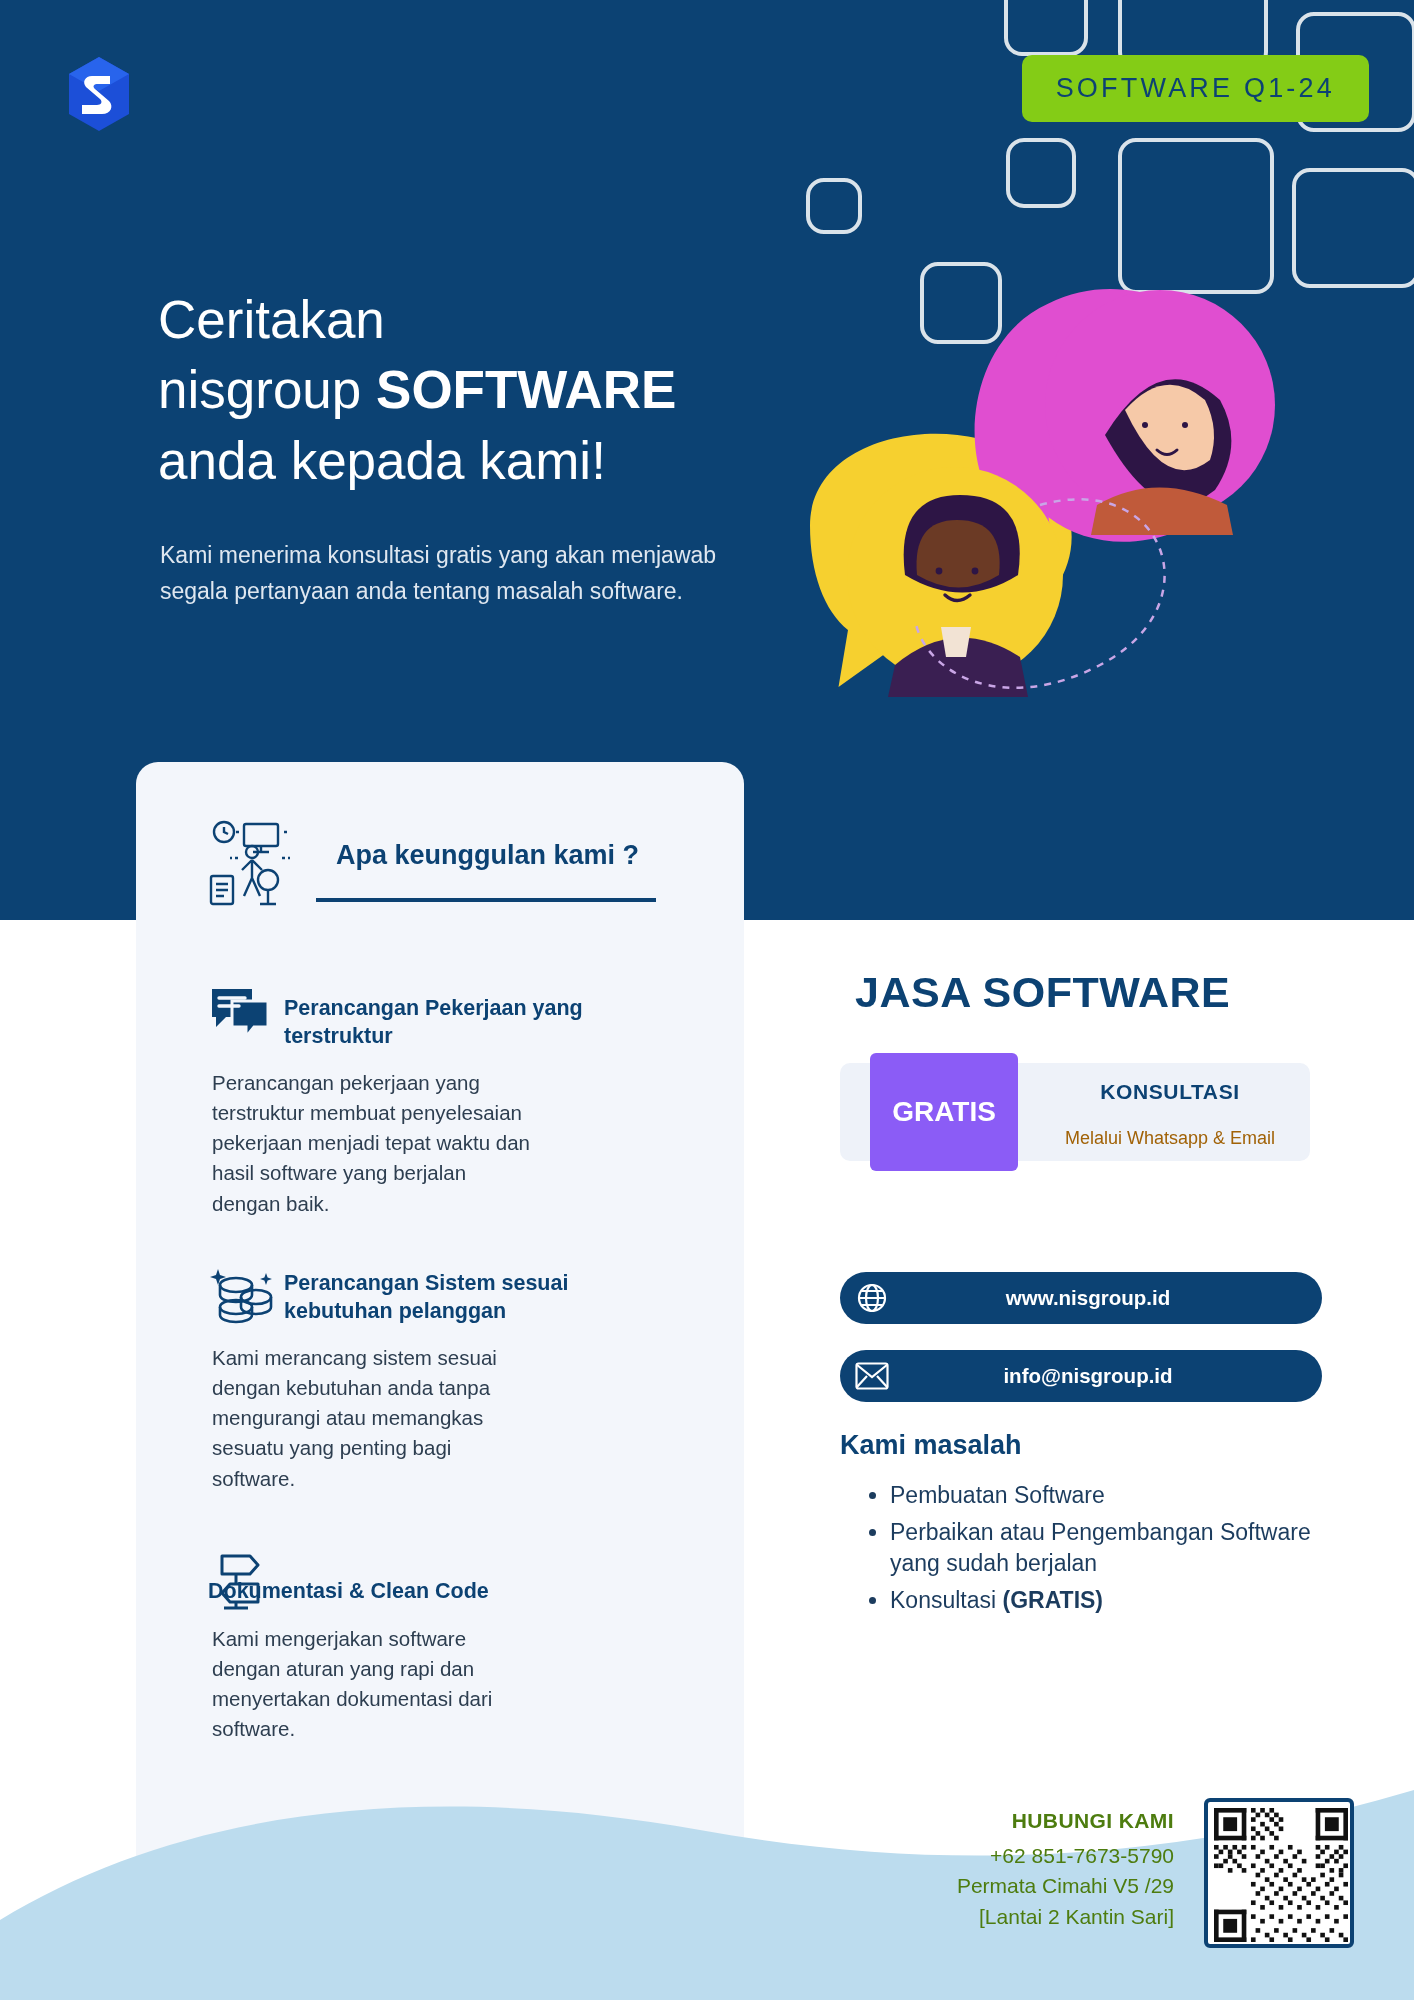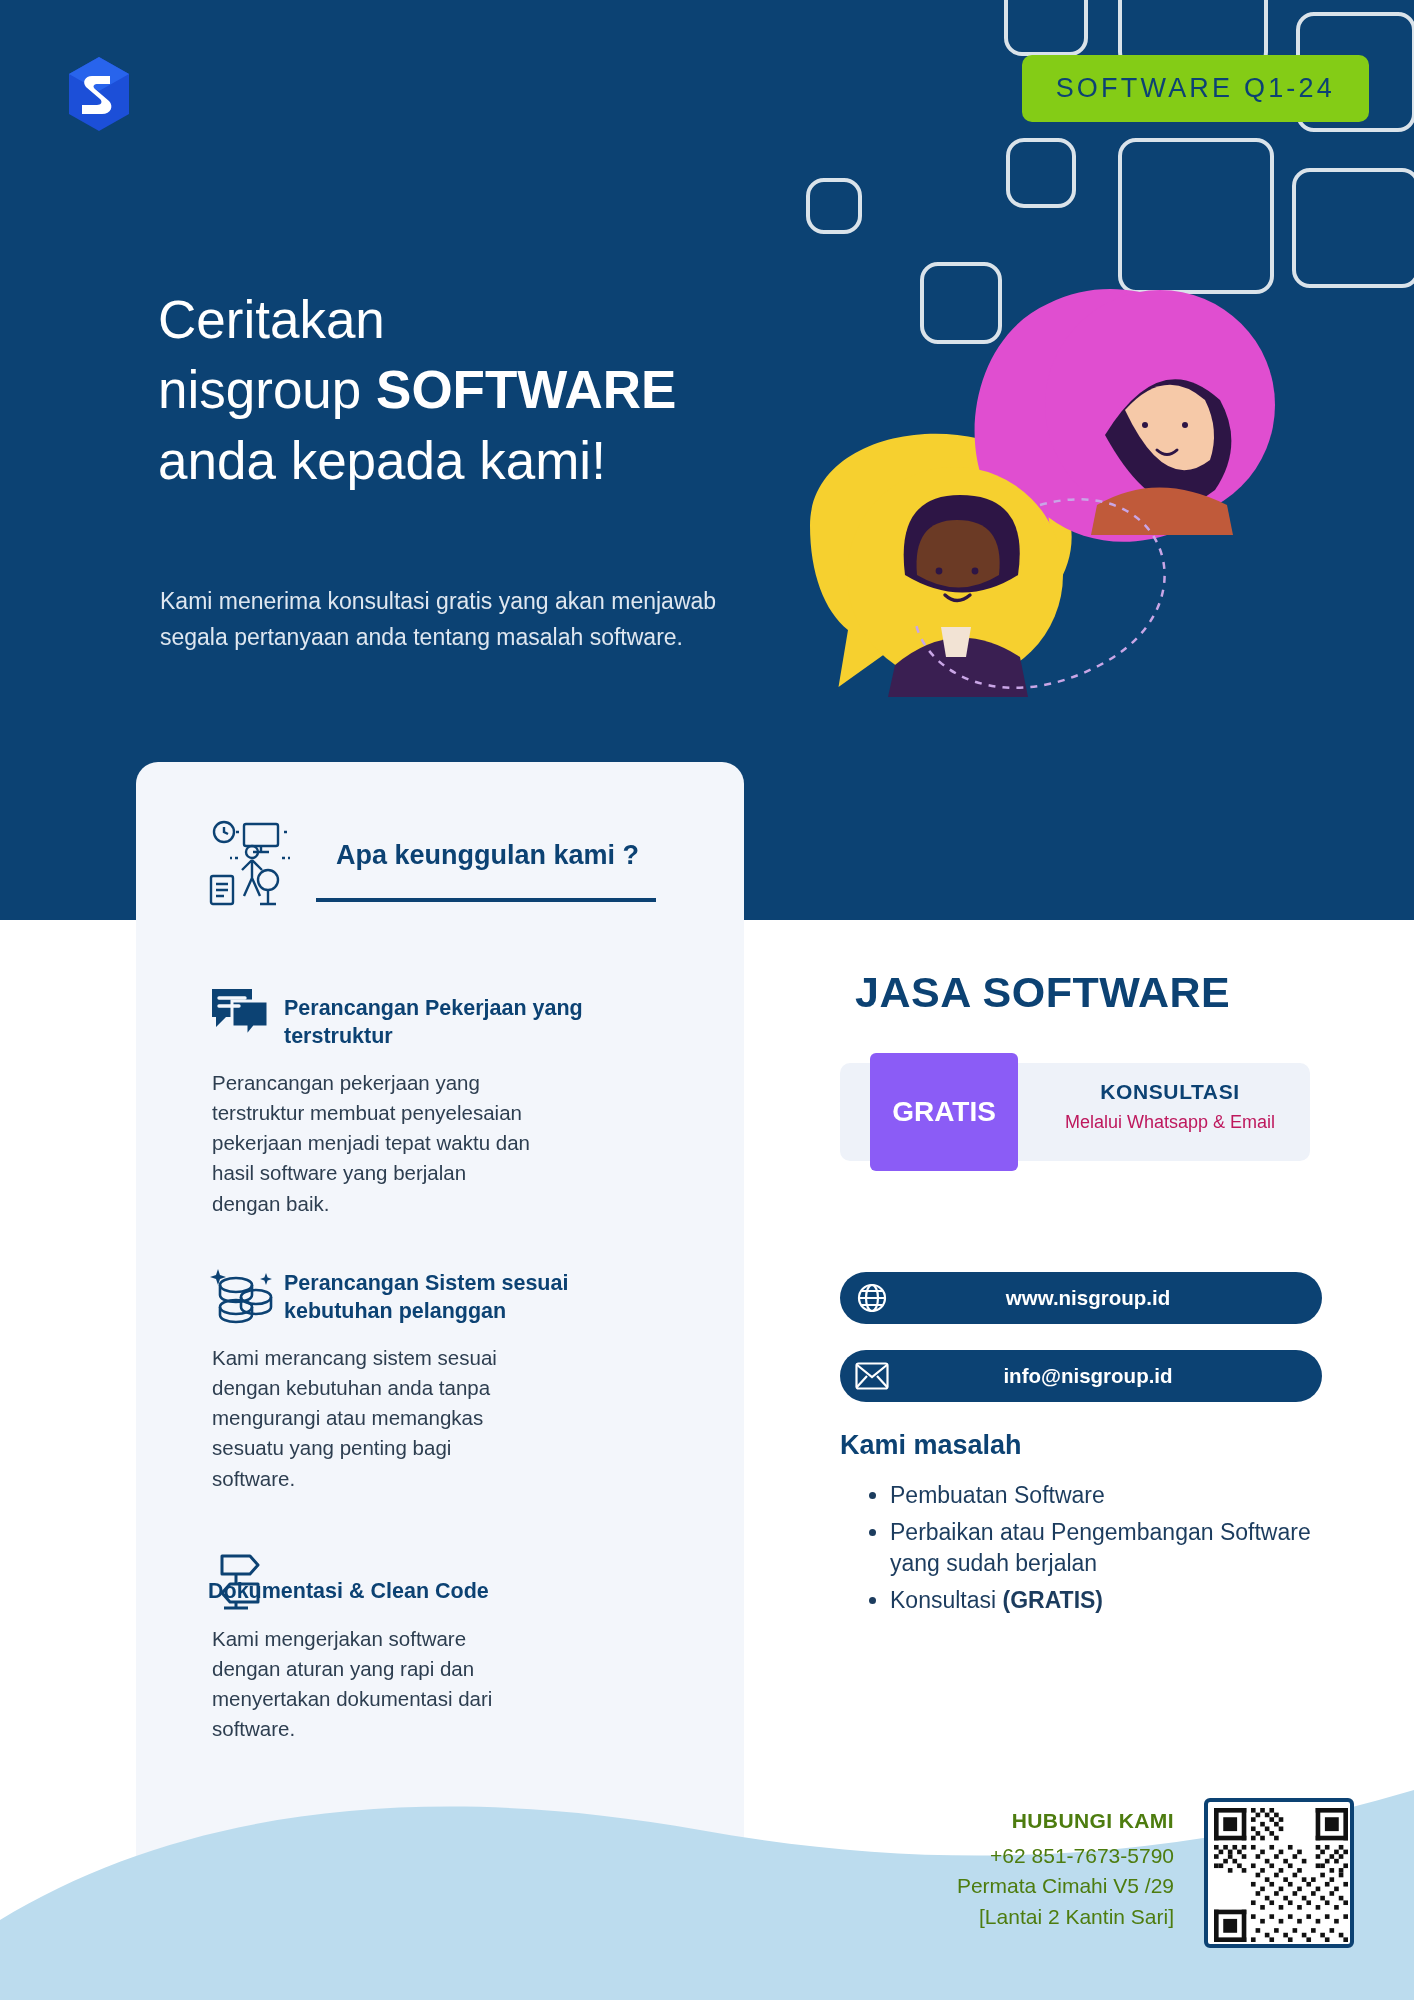--- a/index.html
+++ b/index.html
@@ -49,21 +49,21 @@
     font-size: 27px; letter-spacing: 3.2px; font-weight: 500;
   }
   
   .headline {
     position: absolute; left: 158px; top: 285px;
     color: #ffffff; font-size: 53px; line-height: 1.33;
     font-weight: 300; width: 720px;
   }
   .headline b { font-weight: bold; }
   .subtext {
-    position: absolute; left: 160px; top: 584px;
+    position: absolute; left: 160px; top: 538px;
     color: #dfe7f0; font-size: 23px; line-height: 1.55; width: 560px;
   }
   
   .illus { position: absolute; left: 745px; top: 275px; width: 620px; height: 470px; }
   
   .card {
     position: absolute; left: 136px; top: 762px;
     width: 608px; height: 1132px;
     background: #f3f6fb; border-radius: 22px;
   }
@@ -113,21 +113,21 @@
     position: absolute; left: 870px; top: 1053px;
     width: 148px; height: 118px; background: #8b5cf6; border-radius: 6px;
     color: #fff; font-size: 28px; font-weight: bold;
     display: flex; align-items: center; justify-content: center;
   }
   .konsul {
     position: absolute; left: 1040px; top: 1080px; width: 260px;
     text-align: center; color: #0c4273;
   }
   .konsul .k1 { font-size: 21px; font-weight: bold; letter-spacing: 0.6px; }
-  .konsul .k2 { font-size: 18px; margin-top: 8px; color: #be185d; }
+  .konsul .k2 { font-size: 18px; margin-top: 24px; color: #a16207; }
   .ctabtn {
     position: absolute; left: 840px;
     width: 482px; height: 52px; border-radius: 26px;
     background: #0c4273; color: #fff;
     display: flex; align-items: center;
     font-size: 20.5px; font-weight: bold;
   }
   .ctabtn .ic { width: 64px; display: flex; align-items: center; justify-content: center; }
   .ctabtn .lb { flex: 1; text-align: center; padding-right: 50px; }
   .kami-head {

